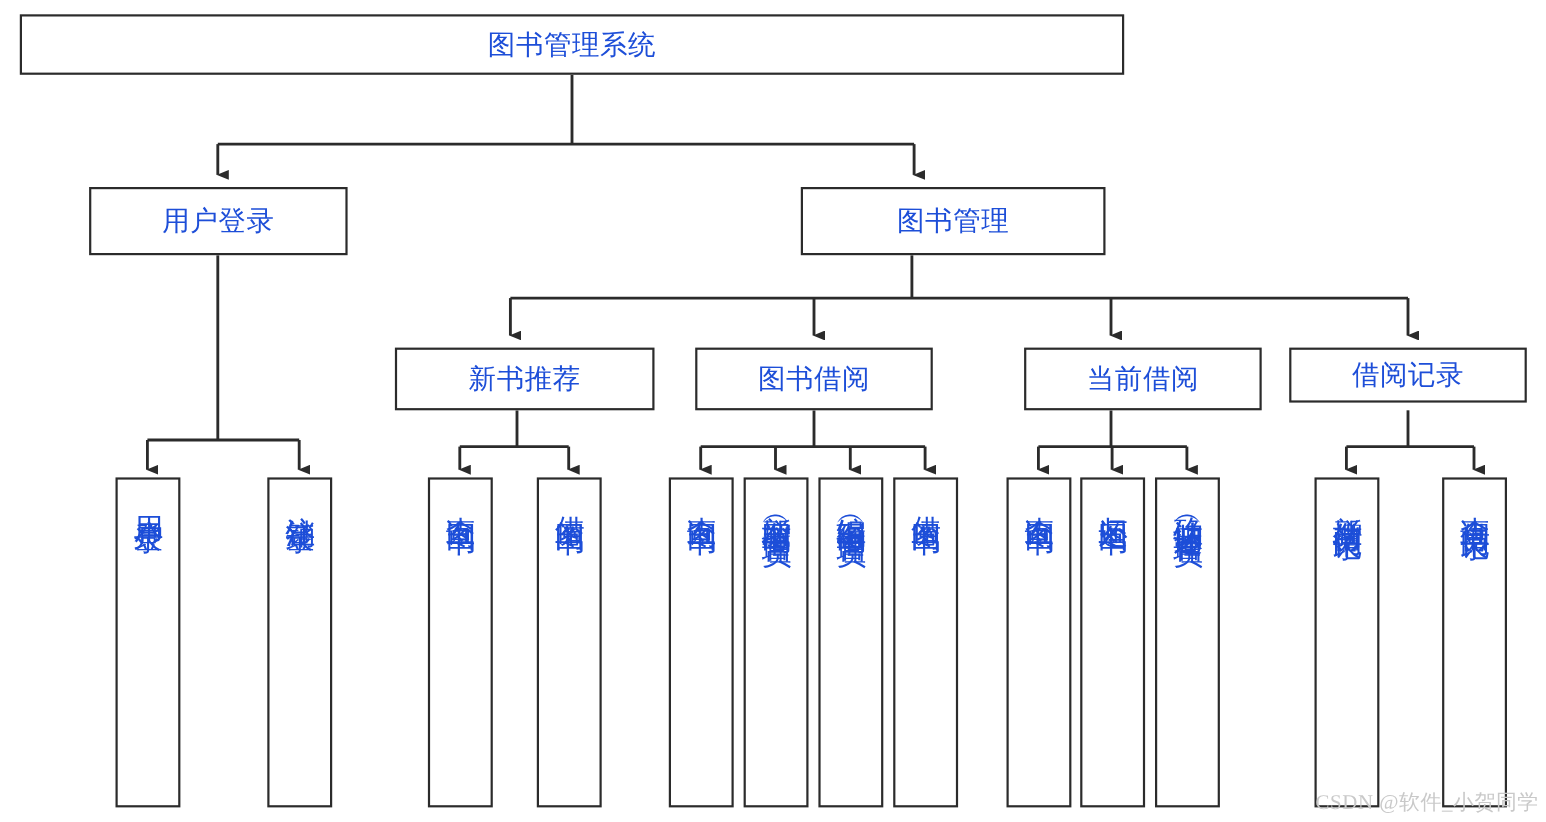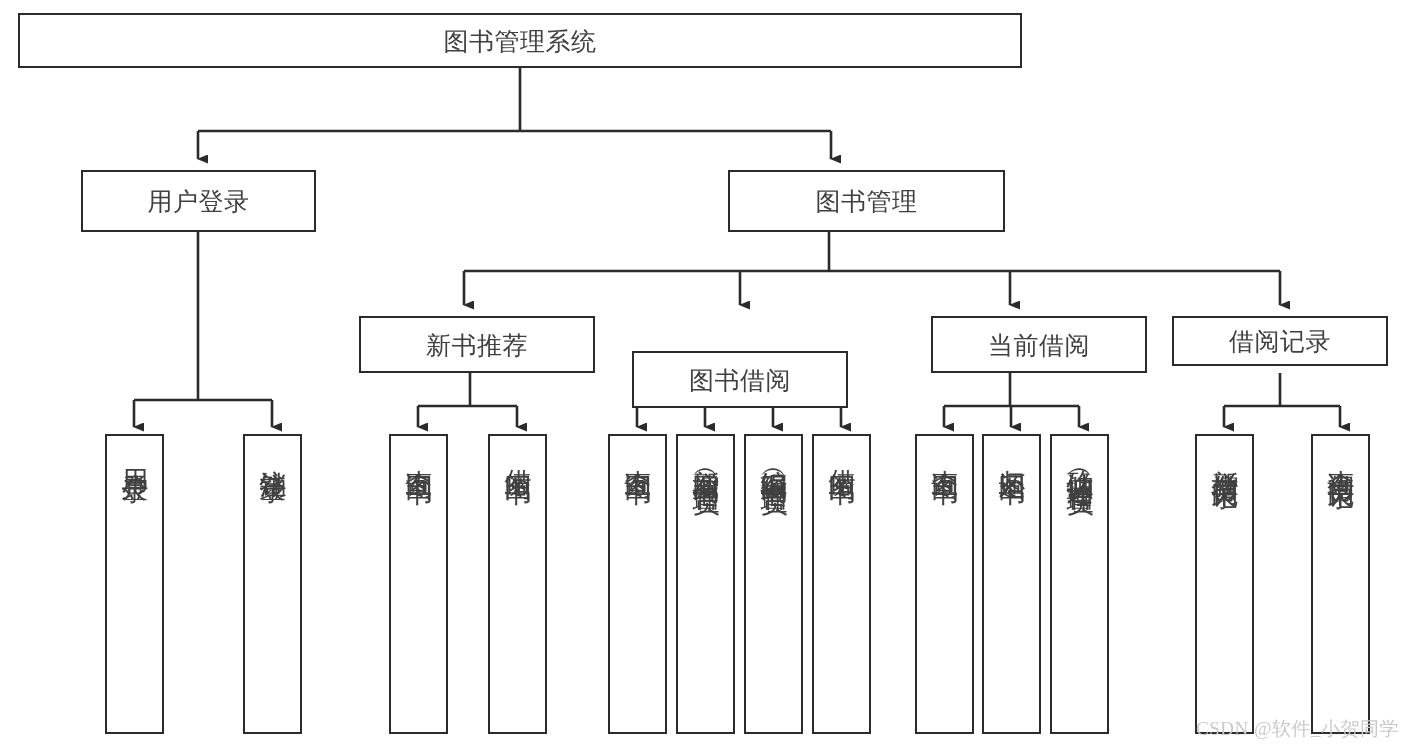--- a/index.html
+++ b/index.html
@@ -30,21 +30,21 @@
     position: absolute;
     box-sizing: border-box;
     border: 2.5px solid #2b2b2b;
     background: #ffffff;
     display: flex;
     align-items: center;
     justify-content: center;
     overflow: hidden;
   }
   .node .label {
-    color: #404040;
+    color: #1d4ed8;
     text-align: center;
     line-height: 1.12;
     white-space: pre;
   }
   
   .node.horiz .label {
     font-size: 25px;
     letter-spacing: 0.5px;
   }
   .node.root .label {
@@ -134,21 +134,21 @@
   <div class="node horiz" style="left:81px; top:170px; width:235px; height:62px;">
     <span class="label">用户登录</span>
   </div>
   <div class="node horiz" style="left:728px; top:170px; width:277px; height:62px;">
     <span class="label">图书管理</span>
   </div>
 
   <div class="node horiz" style="left:359px; top:316px; width:236px; height:57px;">
     <span class="label">新书推荐</span>
   </div>
-  <div class="node horiz" style="left:632px; top:316px; width:216px; height:57px;margin-top:35px;">
+  <div class="node horiz" style="left:632px; top:316px; width:216px; height:57px;">
     <span class="label">图书借阅</span>
   </div>
   <div class="node horiz" style="left:902px; top:316px; width:216px; height:57px;margin-left:29px;">
     <span class="label">当前借阅</span>
   </div>
   <div class="node horiz" style="left:1172px; top:316px; width:216px; height:50px;">
     <span class="label">借阅记录</span>
   </div>
 
   <div class="node vert" style="left:105px; top:434px; width:59px; height:300px;">

